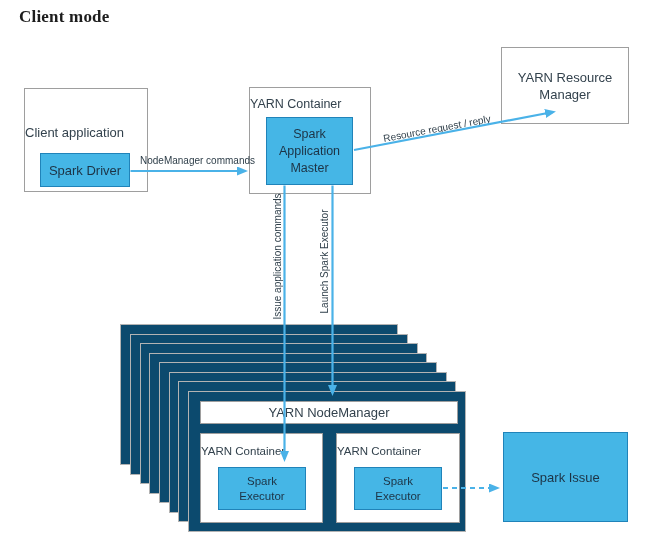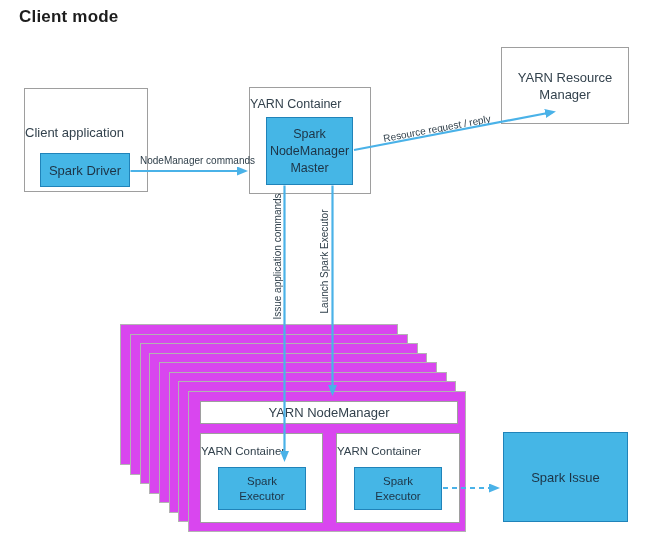--- a/index.html
+++ b/index.html
@@ -1,61 +1,61 @@
 <!DOCTYPE html>
 <html><head>
 <meta charset="utf-8">
 <style>
   html,body{margin:0;padding:0;background:#ffffff;}
   #canvas{
     position:relative;width:664px;height:541px;background:#ffffff;overflow:hidden;
     font-family:"Liberation Sans","DejaVu Sans",sans-serif;color:#2e3e49;
   }
-  .abs{position:absolute;}
+  .abs{position:absolute;font-family:Liberation Serif, serif;}
   #page-title{
     left:19px;top:7px;font-size:17px;font-weight:bold;color:#1d1d1d;letter-spacing:.2px;
   }
   .outline-box{
     position:absolute;background:#ffffff;border:1px solid #9e9e9e;box-sizing:border-box;
   }
   .blue-box{
     position:absolute;background:#45b6e6;border:1px solid #2083b9;box-sizing:border-box;
     display:flex;align-items:center;justify-content:center;text-align:center;
     color:#1d3345;
   }
   .box-title{
     position:absolute;left:0;right:0;text-align:left;color:#33424d;
   }
   .arrow-label{
     position:absolute;font-size:10px;color:#2e3e49;text-align:center;line-height:13px;height:13px;
     white-space:nowrap;
   }
   .rot-90{transform:rotate(-90deg);transform-origin:center;}
   .sheet{
-    position:absolute;width:278px;height:141px;background:#d946ef;border:1px solid #b3b3b3;
+    position:absolute;width:278px;height:141px;background:#0c4a6e;border:1px solid #b3b3b3;
     box-sizing:border-box;
   }
   #arrow-layer{position:absolute;left:0;top:0;width:664px;height:541px;pointer-events:none;}
 </style>
 </head>
 <body>
 
 <div id="canvas">
 
   <div id="page-title" class="abs">Client mode</div>
 
   <div class="outline-box" style="left:24px;top:88px;width:124px;height:104px;">
     <div class="box-title" style="top:36px;font-size:13px;">Client application</div>
     <div class="blue-box" style="left:15px;top:64px;width:90px;height:34px;font-size:13px;">Spark Driver</div>
   </div>
 
   <div class="outline-box" style="left:249px;top:87px;width:122px;height:107px;">
     <div class="box-title" style="top:9px;font-size:12.5px;">YARN Container</div>
     <div class="blue-box" style="left:16px;top:29px;width:87px;height:68px;font-size:12.5px;line-height:17px;">
-      <div style="width:80px;">Spark NodeManager Master</div>
+      <div style="width:80px;">Spark Application Master</div>
     </div>
   </div>
 
   <div class="outline-box" style="left:501px;top:47px;width:128px;height:77px;display:flex;align-items:center;justify-content:center;text-align:center;font-size:13px;line-height:17px;color:#33424d;">
     <div style="width:100px;">YARN Resource Manager</div>
   </div>
 
   <div class="sheet" style="left:120px;top:324px;"></div>
   <div class="sheet" style="left:130px;top:334px;"></div>
   <div class="sheet" style="left:140px;top:343px;"></div>

